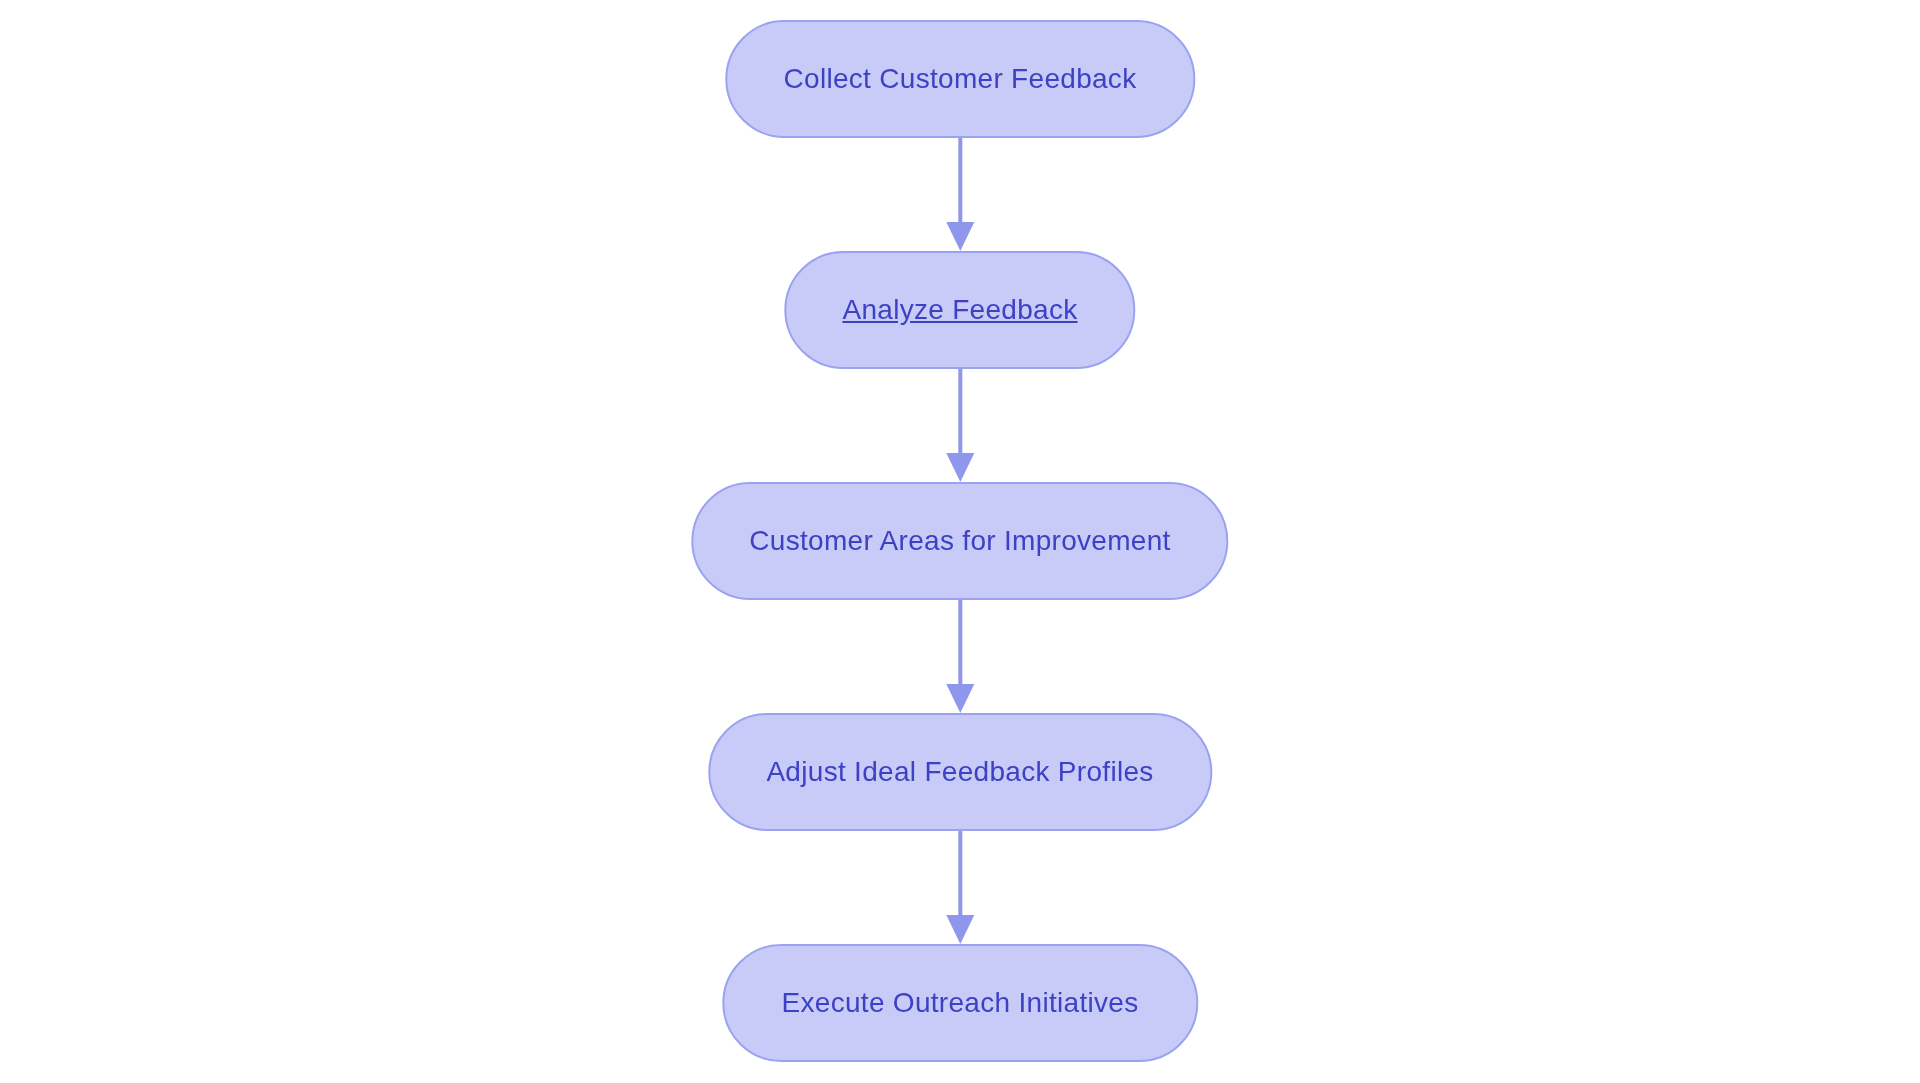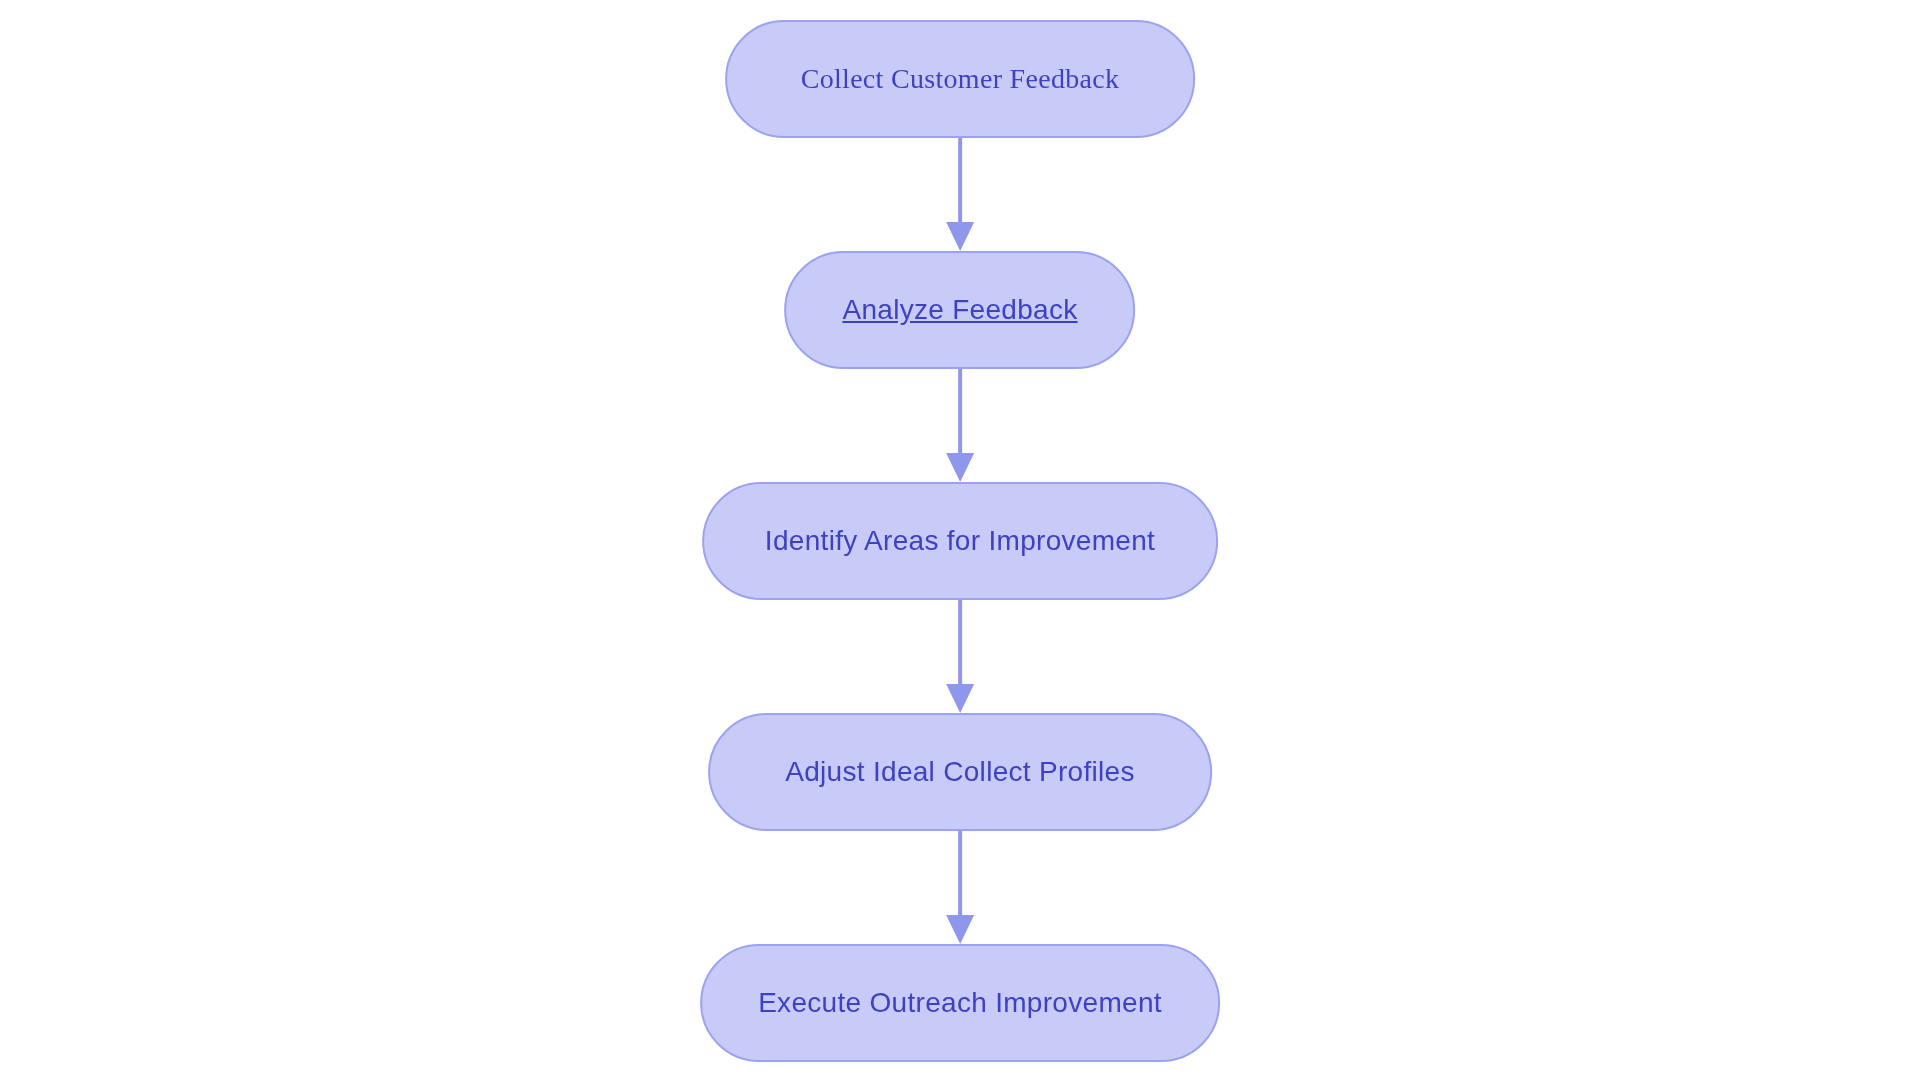--- a/index.html
+++ b/index.html
@@ -35,21 +35,21 @@
     display: flex;
     align-items: center;
     justify-content: center;
     padding: 0 56px;
     font-size: 28px;
     font-weight: 400;
     letter-spacing: 0.3px;
     white-space: nowrap;
     flex: 0 0 auto;
   }
-  .node-1 { min-width: 470px; font-family: Liberation Serif, serif; }
+  .node-1 { min-width: 470px; }
   .node-2 { min-width: 336px; text-decoration: underline; }
   .node-3 { min-width: 516px; }
   .node-4 { min-width: 504px; }
   .node-5 { min-width: 476px; }
   .edge {
     width: 30px;
     height: 113px;
     flex: 0 0 auto;
     display: block;
   }
@@ -73,34 +73,34 @@
   <div class="node node-2">
     <span>Analyze Feedback</span>
   </div>
 
   <svg class="edge" viewBox="0 0 30 113">
     <line x1="15" y1="0" x2="15" y2="87"></line>
     <polygon points="1,84 29,84 15,113"></polygon>
   </svg>
 
   <div class="node node-3">
-    <span>Identify Areas for Improvement</span>
+    <span>Customer Areas for Improvement</span>
   </div>
 
   <svg class="edge" viewBox="0 0 30 113">
     <line x1="15" y1="0" x2="15" y2="87"></line>
     <polygon points="1,84 29,84 15,113"></polygon>
   </svg>
 
   <div class="node node-4">
-    <span>Adjust Ideal Collect Profiles</span>
+    <span>Adjust Ideal Feedback Profiles</span>
   </div>
 
   <svg class="edge" viewBox="0 0 30 113">
     <line x1="15" y1="0" x2="15" y2="87"></line>
     <polygon points="1,84 29,84 15,113"></polygon>
   </svg>
 
   <div class="node node-5">
-    <span>Execute Outreach Improvement</span>
+    <span>Execute Outreach Initiatives</span>
   </div>
 
 </div>
 
 </body></html>

